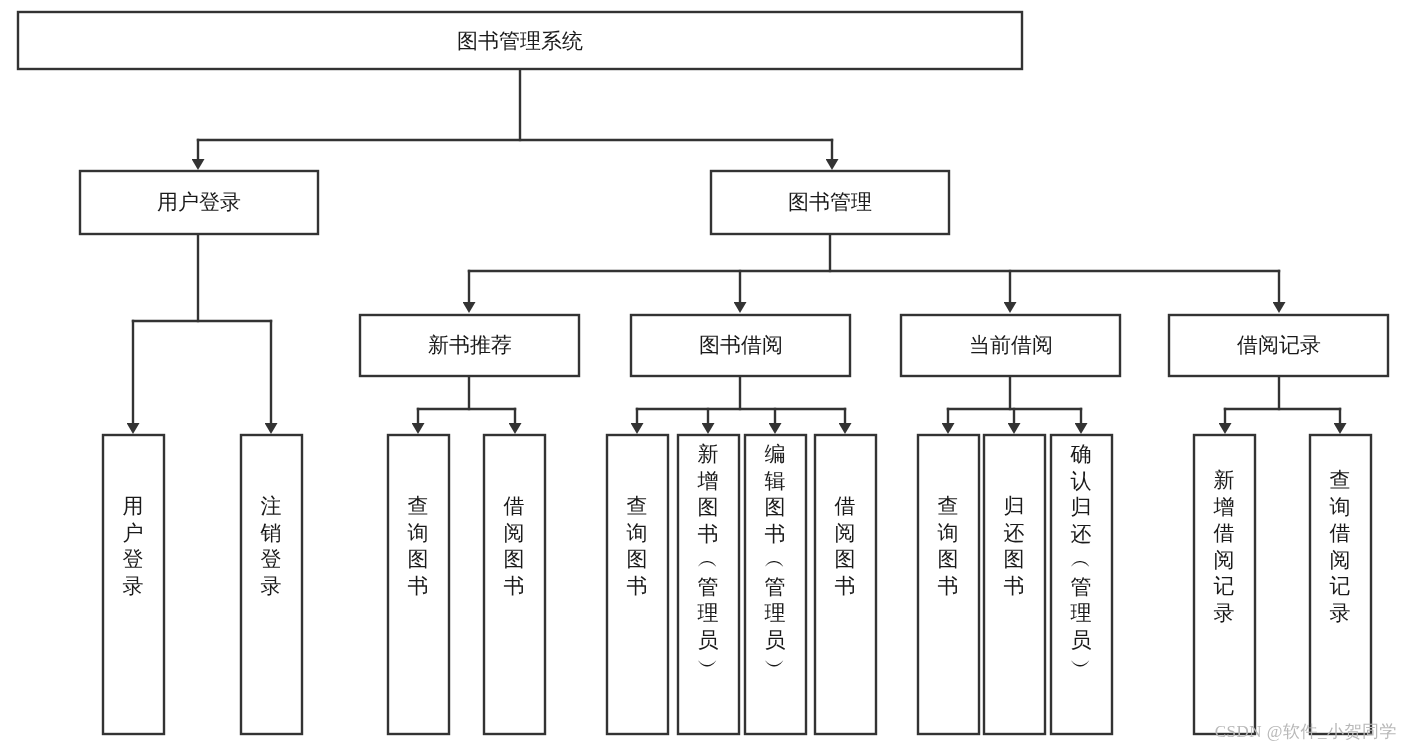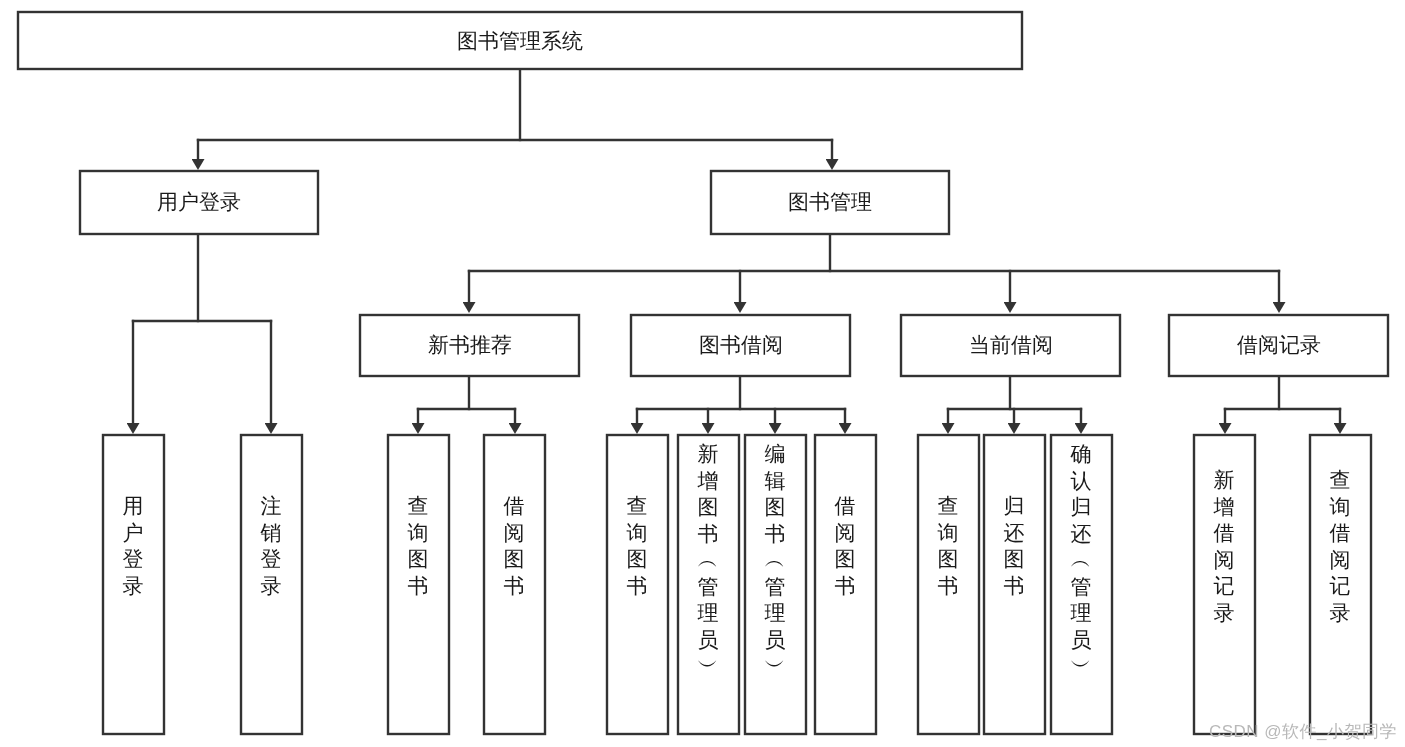--- a/index.html
+++ b/index.html
@@ -52,21 +52,21 @@
   .node-label-v {
     font-family: "Liberation Sans", "DejaVu Sans", sans-serif;
     font-size: 21px;
     fill: #1a1a1a;
     text-anchor: middle;
   }
   .watermark {
     position: absolute;
     right: 8px;
     bottom: 4px;
-    font-family: Liberation Sans, sans-serif;
+    font-family: Liberation Serif, serif;
     font-size: 17px;
     color: #b8b8b8;
     letter-spacing: 0.5px;
     white-space: nowrap;
     user-select: none;
   }
 </style>
 </head>
 <body>
 

